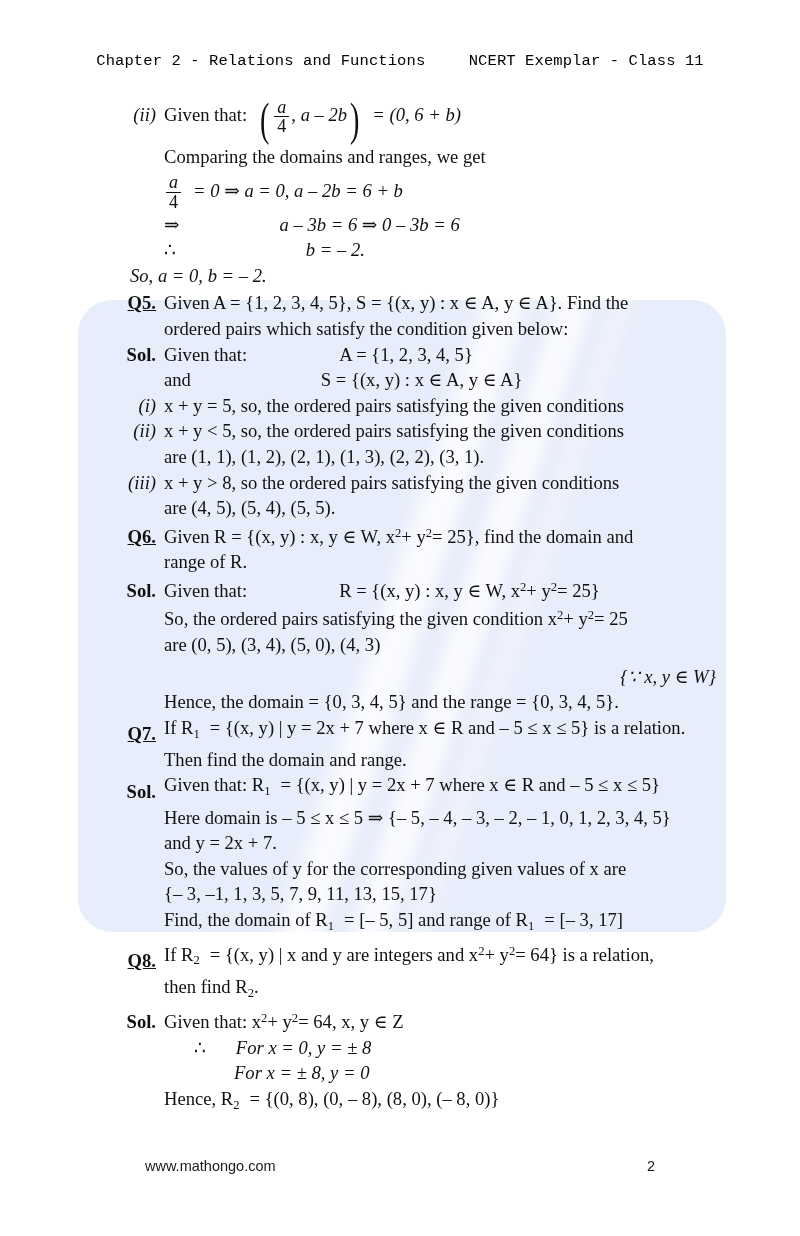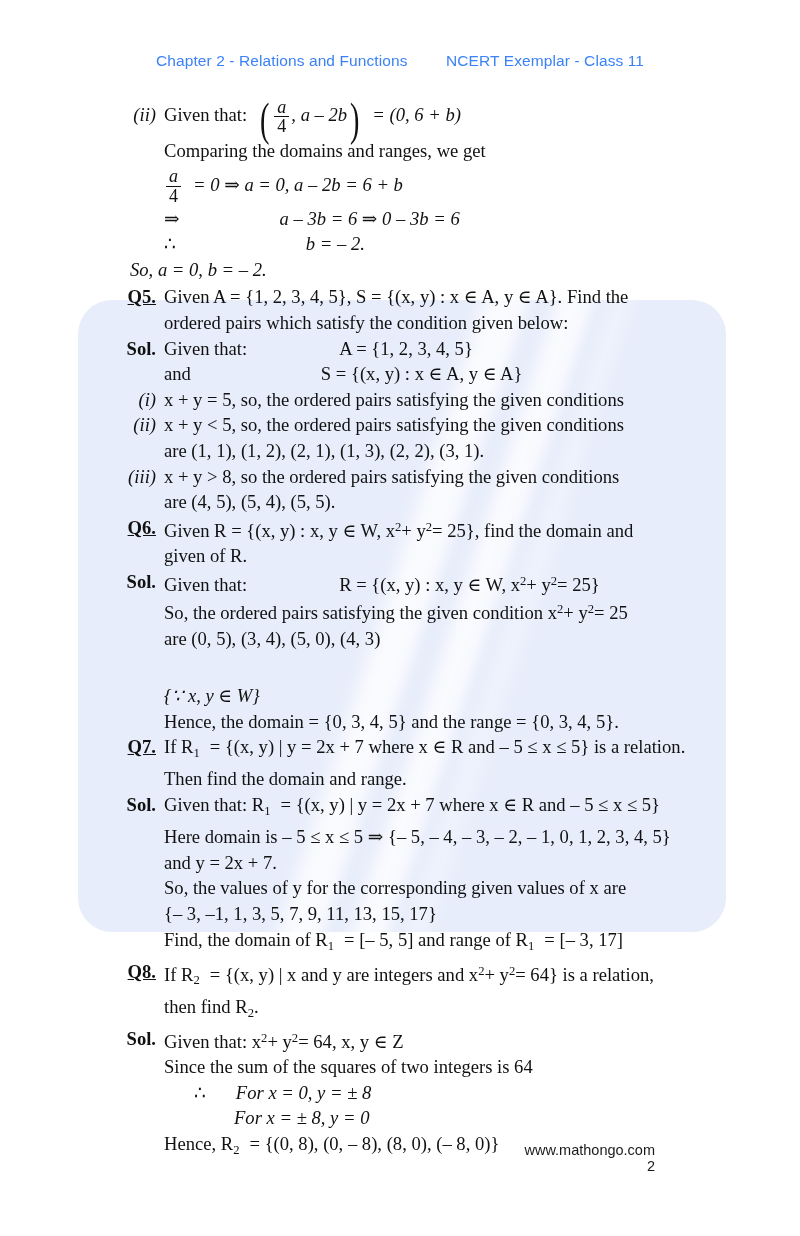--- a/index.html
+++ b/index.html
@@ -62,54 +62,53 @@
     z-index: 5;
   }
 
   
   .header {
     position: absolute;
     top: 52px;
     left: 0;
     width: 800px;
     text-align: center;
-    font-family: Liberation Sans, sans-serif;
+    font-family: Liberation Mono, monospace;
     font-size: 15.5px;
-    color: #3b82f6;
+    color: #000000;
     letter-spacing: 0.1px;
   }
   .header .hdr-right { margin-left: 34px; }
 
   
   .footer {
     position: absolute;
     bottom: 62px;
     left: 145px;
     width: 510px;
     font-family: "Liberation Sans", "DejaVu Sans", sans-serif;
     font-size: 14.5px;
     color: #1a1a1a;
     display: flex;
     justify-content: space-between;
-    align-items: flex-end;
-    flex-direction: column;
+    align-items: center;
   }
 
   
   .body-block {
     position: absolute;
     left: 100px;
     top: 92px;
     width: 620px;
     font-size: 18.6px;
     line-height: 25.6px;
   }
   .row {
     display: flex;
-    align-items: flex-start;
+    align-items: flex-end;
     white-space: nowrap;
   }
   .lbl {
     flex: 0 0 auto;
     text-align: right;
     padding-right: 8px;
   }
   .lbl.w-q   { width: 56px; font-weight: bold; text-decoration: underline; }
   .lbl.w-sol { width: 56px; font-weight: bold; }
   .lbl.w-rom { width: 56px; }
@@ -168,21 +167,21 @@
 
     <div class="body-block">
 
       <div class="row" style="line-height:46px;">
         <span class="lbl w-rom it">(ii)</span>
         <span class="txt nowrap">
           <span>Given that:</span><span class="sp-sm"></span><span class="bigparen">(</span><span class="frac"><span class="num">a</span><span class="den">4</span></span><i>, a – 2b</i><span class="bigparen">)</span><span class="sp-sm"></span><i>= (0, 6 + b)</i>
         </span>
       </div>
 
-      <div class="row" style="">
+      <div class="row" style="margin-top:6px;">
         <span class="lbl w-blank"></span>
         <span class="txt">Comparing the domains and ranges, we get</span>
       </div>
 
       <div class="row" style="line-height:42px;">
         <span class="lbl w-blank"></span>
         <span class="txt nowrap">
           <span class="frac"><span class="num">a</span><span class="den">4</span></span><span class="sp-sm"></span><i>= 0  ⇒  a = 0, a – 2b = 6 + b</i>
         </span>
       </div>
@@ -253,40 +252,40 @@
       </div>
 
       <div class="row">
         <span class="lbl w-q">Q6.</span>
         <span class="txt nowrap">
           <span>Given R = {(x, y) : x, y ∈ W, x</span><sup>2</sup><span>+ y</span><sup>2</sup><span>= 25}, find the domain and</span>
         </span>
       </div>
       <div class="row">
         <span class="lbl w-blank"></span>
-        <span class="txt nowrap">given of R.</span>
+        <span class="txt nowrap">range of R.</span>
       </div>
 
       <div class="row">
         <span class="lbl w-sol">Sol.</span>
         <span class="txt nowrap">
           <span>Given that:</span><span class="sp-lg"></span><span class="sp-md"></span><span>R = {(x, y) : x, y ∈ W, x</span><sup>2</sup><span>+ y</span><sup>2</sup><span>= 25}</span>
         </span>
       </div>
 
       <div class="row">
         <span class="lbl w-blank"></span>
         <span class="txt nowrap">
           <span>So, the ordered pairs satisfying the given condition x</span><sup>2</sup><span>+ y</span><sup>2</sup><span>= 25</span>
         </span>
       </div>
 
       <div class="row">
         <span class="lbl w-blank"></span>
-        <span class="txt" style="display:flex;justify-content:space-between;white-space:nowrap;flex-direction:column;">
+        <span class="txt" style="display:flex;justify-content:space-between;white-space:nowrap;">
           <span>are (0, 5), (3, 4), (5, 0), (4, 3)</span>
           <span class="it" style="padding-right:4px;margin-top:32px;">{∵  x, y ∈ W}</span>
         </span>
       </div>
 
       <div class="row">
         <span class="lbl w-blank"></span>
         <span class="txt nowrap">Hence, the domain = {0, 3, 4, 5} and the range = {0, 3, 4, 5}.</span>
       </div>
 
@@ -341,24 +340,20 @@
         <span class="txt nowrap">
           <span>then find R</span><sub>2</sub><span>.</span>
         </span>
       </div>
 
       <div class="row">
         <span class="lbl w-sol">Sol.</span>
         <span class="txt nowrap">
           <span>Given that: x</span><sup>2</sup><span>+ y</span><sup>2</sup><span>= 64, x, y ∈ Z</span>
         </span>
-      </div>
-      <div class="row">
-        <span class="lbl w-blank"></span>
-        <span class="txt nowrap">Since the sum of the squares of two integers is 64</span>
       </div>
       <div class="row">
         <span class="lbl w-blank"></span>
         <span class="txt nowrap">
           <span class="sp-md"></span><span>∴</span><span class="sp-md"></span><i>For x = 0, y = ± 8</i>
         </span>
       </div>
       <div class="row">
         <span class="lbl w-blank"></span>
         <span class="txt nowrap">

